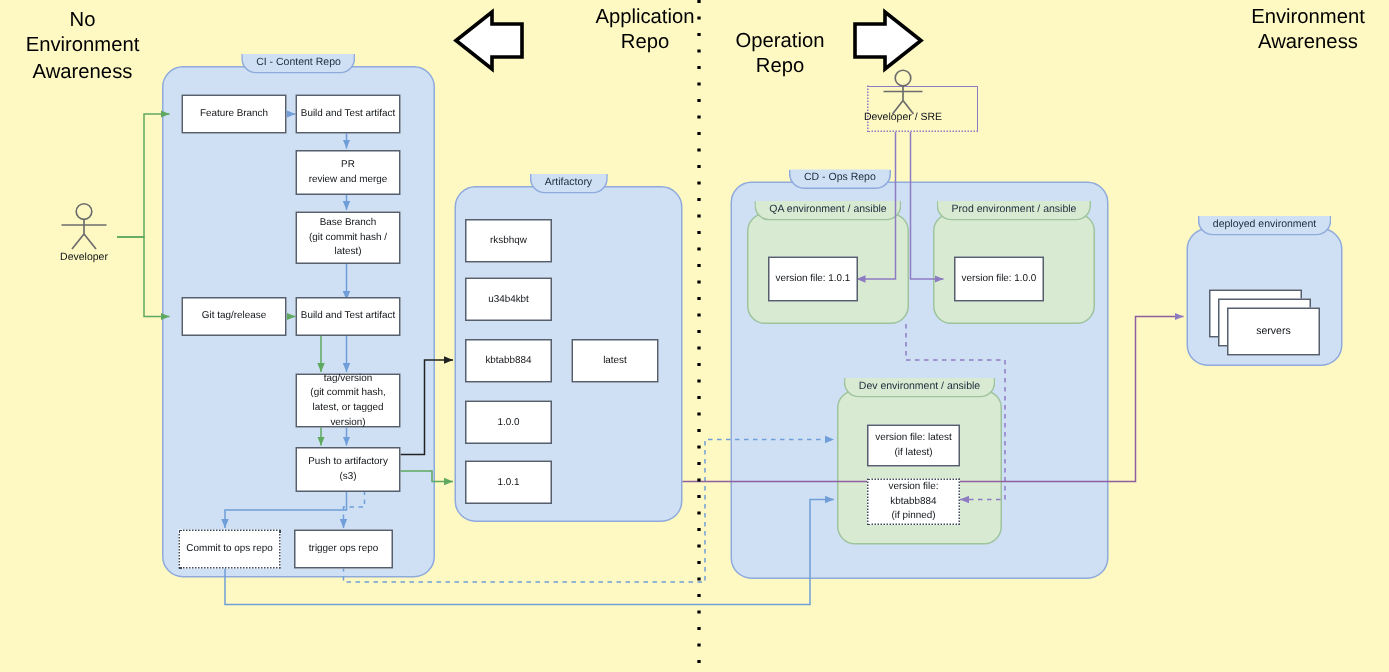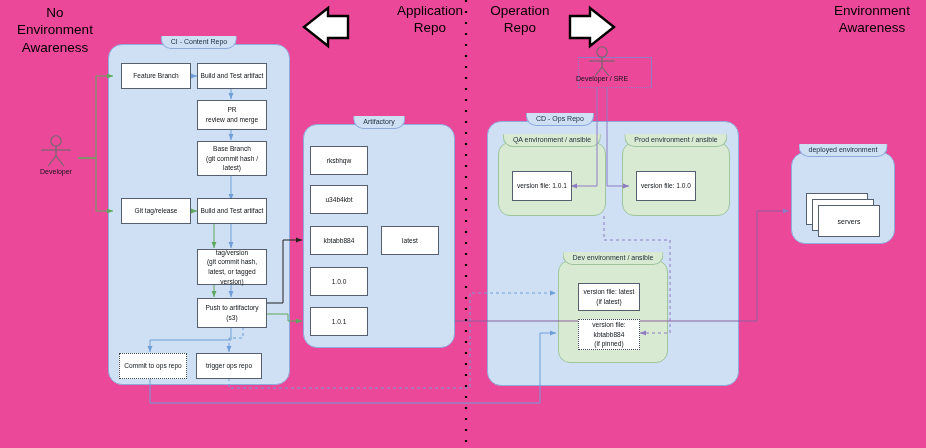--- a/index.html
+++ b/index.html
@@ -5,21 +5,21 @@
   * { box-sizing: border-box; }
   html, body {
     margin: 0; padding: 0;
     background: #ffffff;
     font-family: "Liberation Sans", sans-serif;
   }
   #canvas {
     position: relative;
     width: 926px;
     height: 448px;
-    background: #ec4899;
+    background: #fef9c3;
     overflow: hidden;
   }
   .hdr {
     position: absolute;
     text-align: center;
     font-size: 13.5px;
     color: #000000;
     line-height: 1.28;
     white-space: pre-line;
   }
@@ -120,21 +120,21 @@
 
 <div id="canvas">
 
   <div class="hdr" style="left:0px; top:4px; width:110px;">No
 Environment
 Awareness</div>
 
   <div class="hdr" style="left:380px; top:2px; width:100px;">Application
 Repo</div>
 
-  <div class="hdr" style="left:470px; top:2px; width:100px;">Operation
+  <div class="hdr" style="left:470px; top:18px; width:100px;">Operation
 Repo</div>
 
   <div class="hdr" style="left:818px; top:2px; width:108px;">Environment
 Awareness</div>
 
   <div class="grp" style="left:108px; top:44px; width:182px; height:341px;">
     <div class="grp-title">CI - Content Repo</div>
   </div>
 
   <div class="grp" style="left:303px; top:124px; width:152px; height:224px;">

